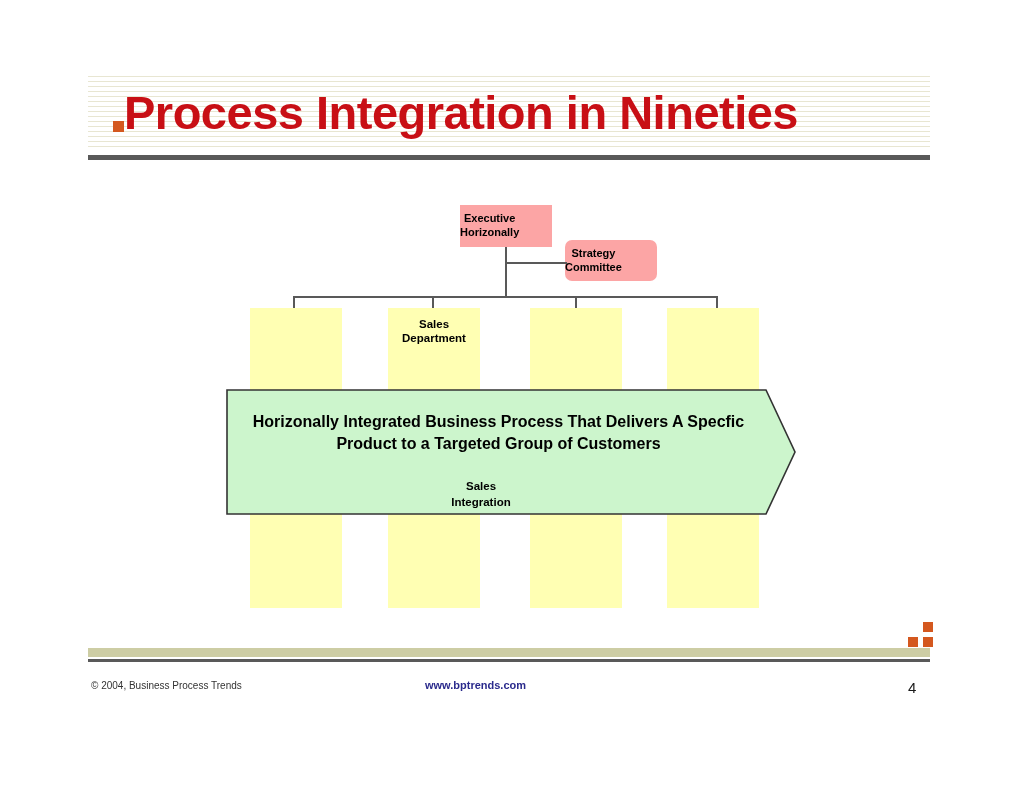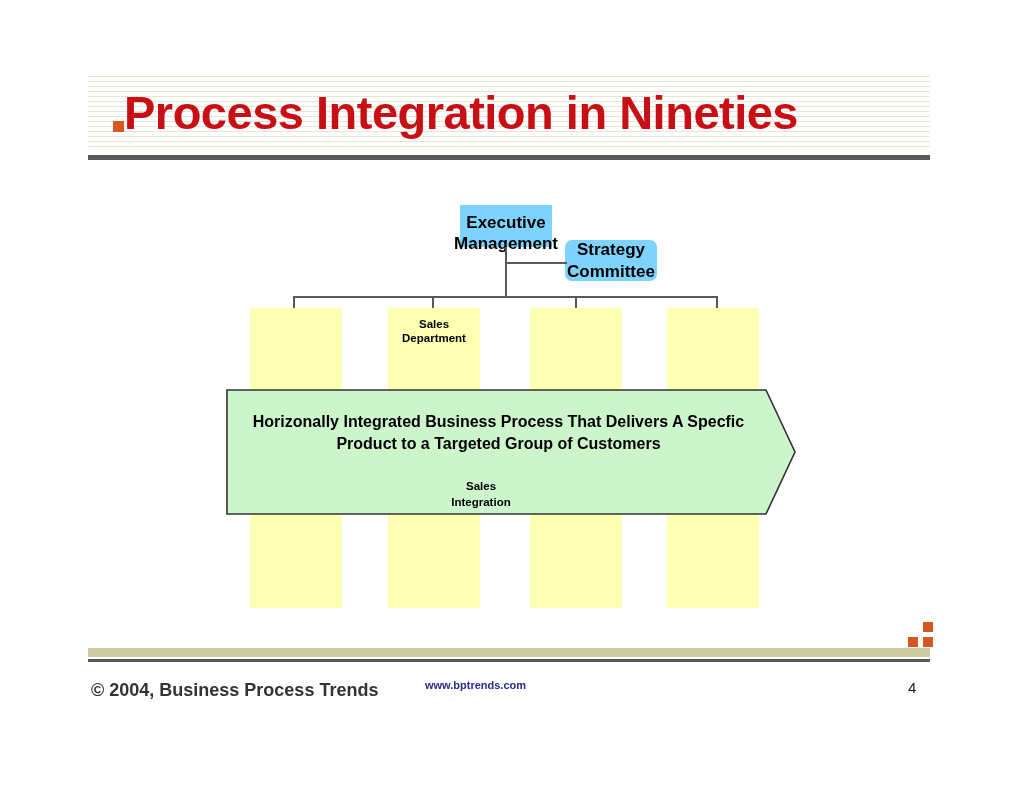--- a/index.html
+++ b/index.html
@@ -62,29 +62,29 @@
     left: 88px;
     top: 155px;
     width: 842px;
     height: 5px;
     background: #595959;
   }
 
   
   .org-box {
     position: absolute;
-    background: #7dd3fc;
+    background: #fca5a5;
     color: #000000;
-    font-size: 17px;
+    font-size: 11px;
     font-weight: bold;
     line-height: 1.25;
     text-align: center;
     display: flex;
     align-items: flex-start;
-    justify-content: center;
+    justify-content: flex-start;
     padding-top: 7px;
     box-sizing: border-box;
   }
   .exec-box   { left: 460px; top: 205px; width: 92px;  height: 42px; }
   .strat-box  { left: 565px; top: 240px; width: 92px;  height: 41px;
                 align-items: center; padding-top: 0; border-radius: 7px; }
 
   .lane {
     position: absolute;
     background: #ffffb3;
@@ -169,24 +169,23 @@
     left: 88px;
     top: 659px;
     width: 842px;
     height: 3px;
     background: #595959;
   }
   .footer-copy {
     position: absolute;
     left: 91px;
     top: 680px;
-    font-size: 18px;
+    font-size: 10px;
     color: #333333;
     white-space: nowrap;
-    font-weight: bold;
   }
   .footer-url {
     position: absolute;
     left: 425px;
     top: 679px;
     font-size: 11px;
     font-weight: bold;
     color: #2a2a8c;
     white-space: nowrap;
   }
@@ -205,21 +204,21 @@
 
   <div class="title-band">
     <span class="title-bullet"></span>
     <div class="title-text">Process Integration in Nineties</div>
   </div>
   <div class="title-rule"></div>
 
   <div class="org-box exec-box">
     <span>
       <span>Executive</span><br>
-      <span>Management</span>
+      <span>Horizonally</span>
     </span>
   </div>
 
   <div class="org-box strat-box">
     <span>
       <span>Strategy</span><br>
       <span>Committee</span>
     </span>
   </div>
 

